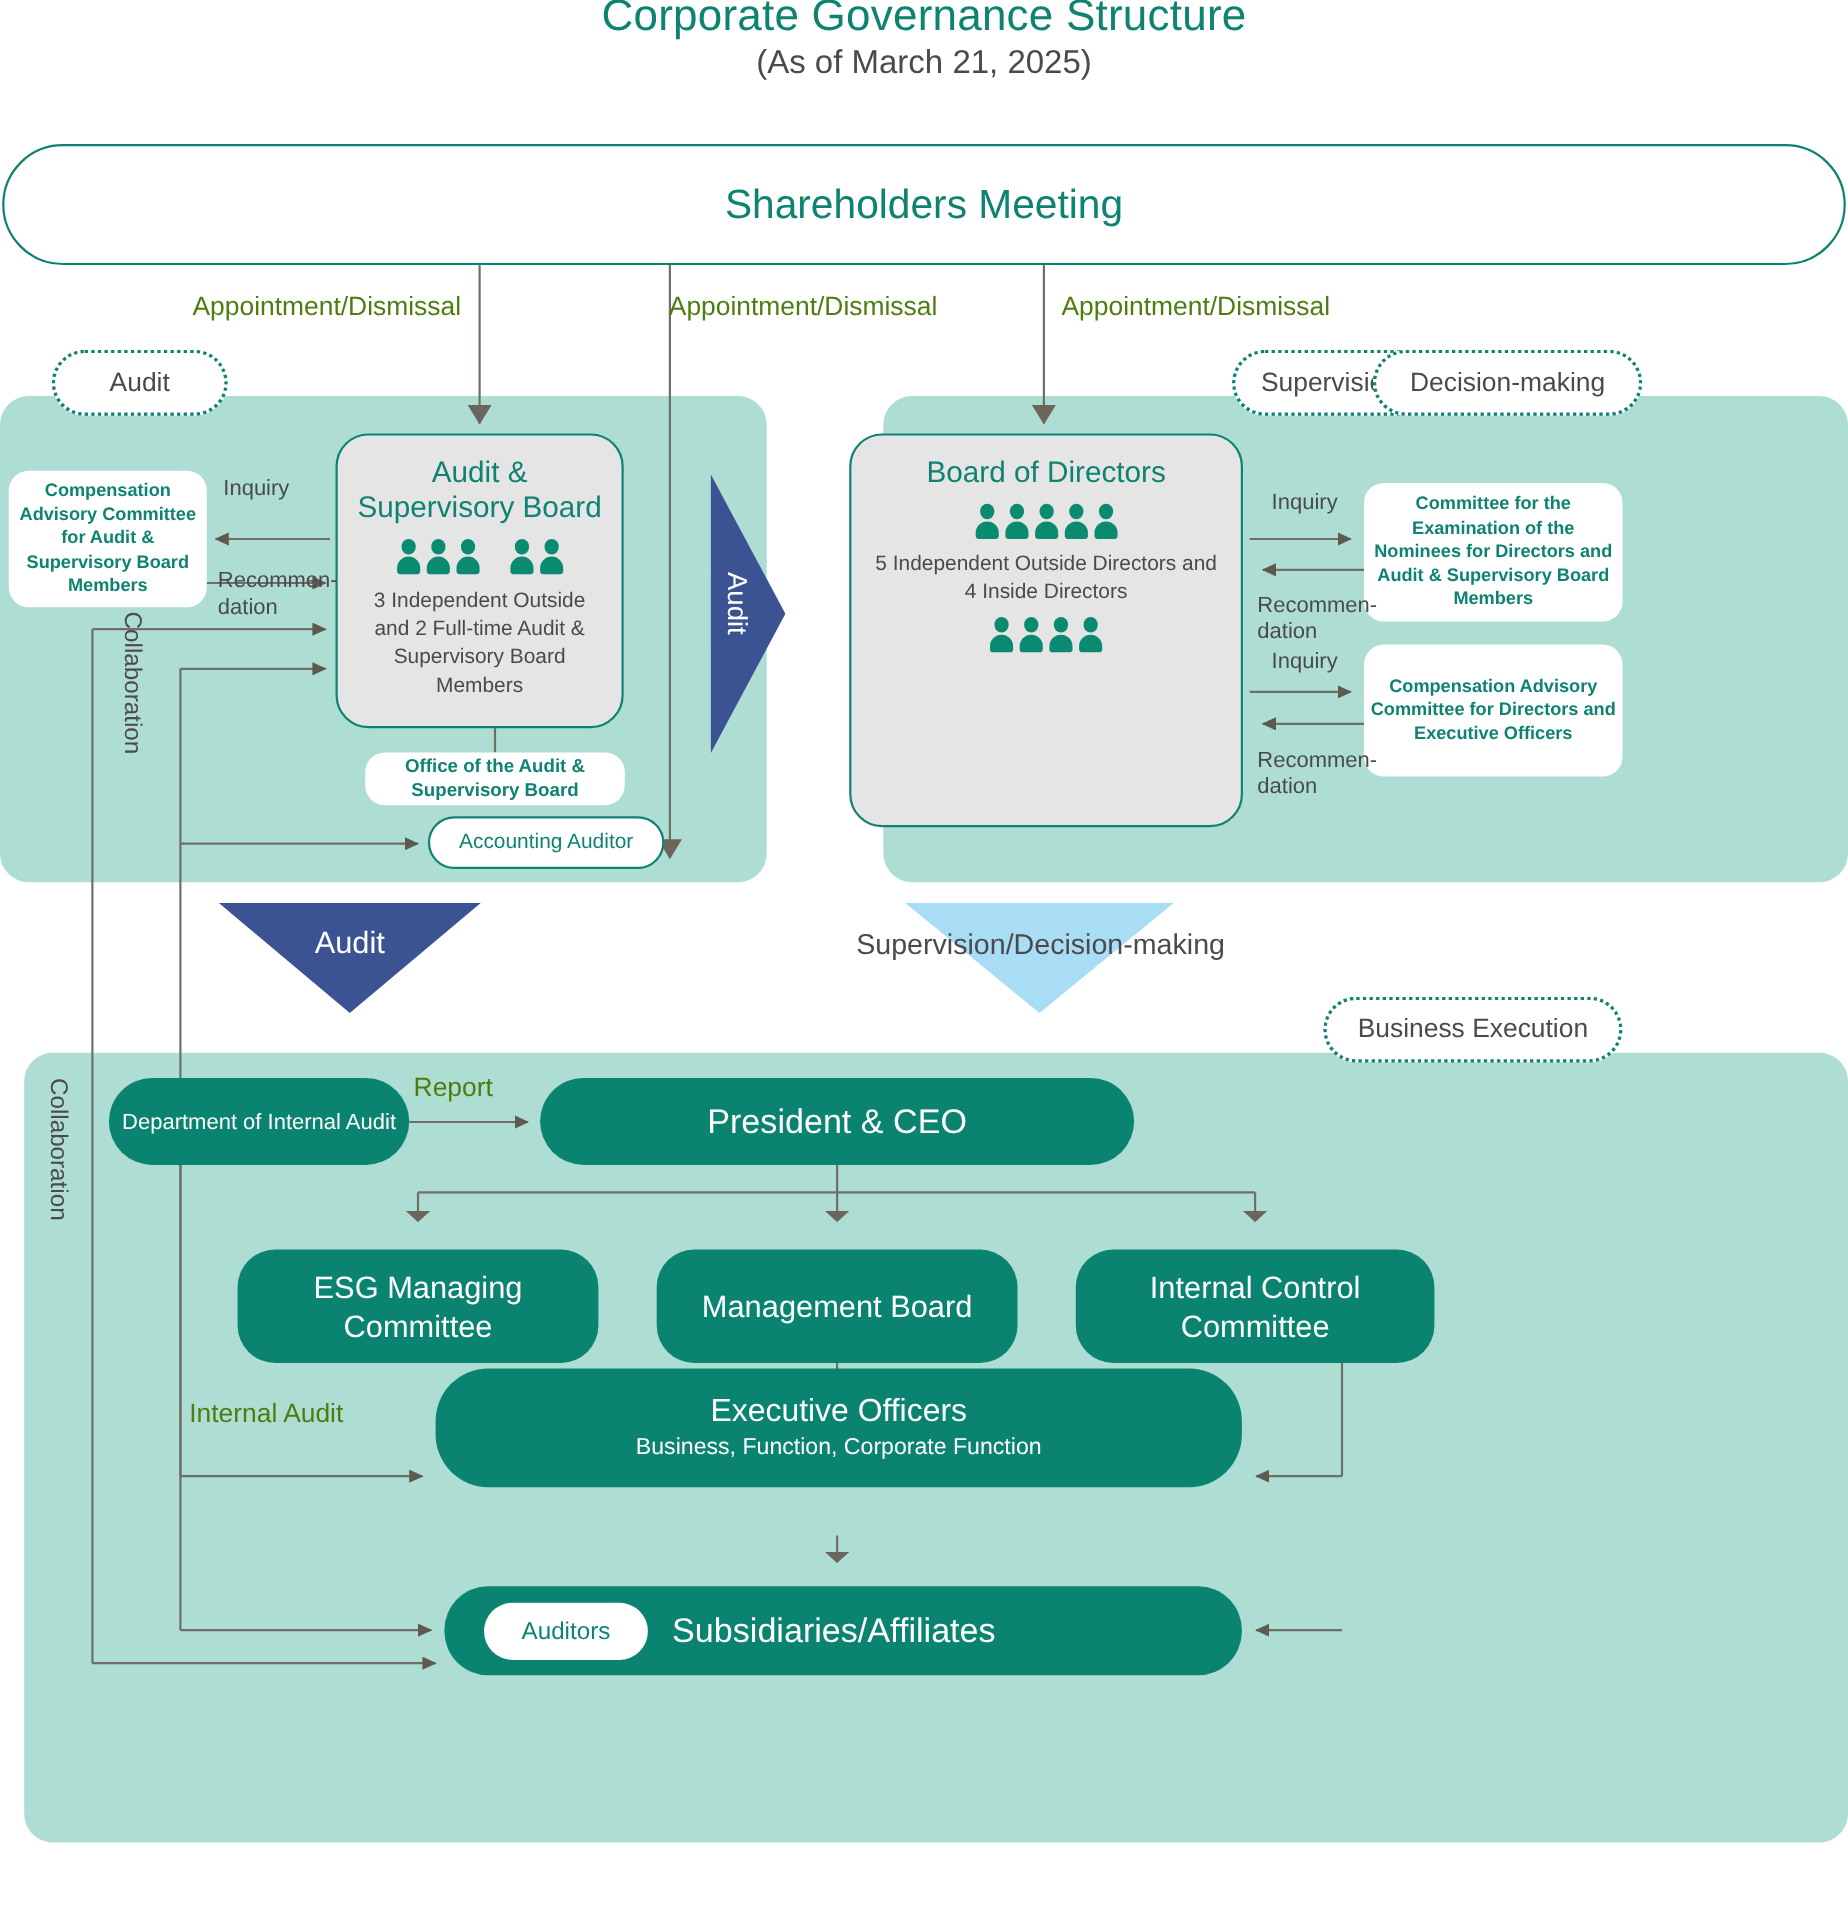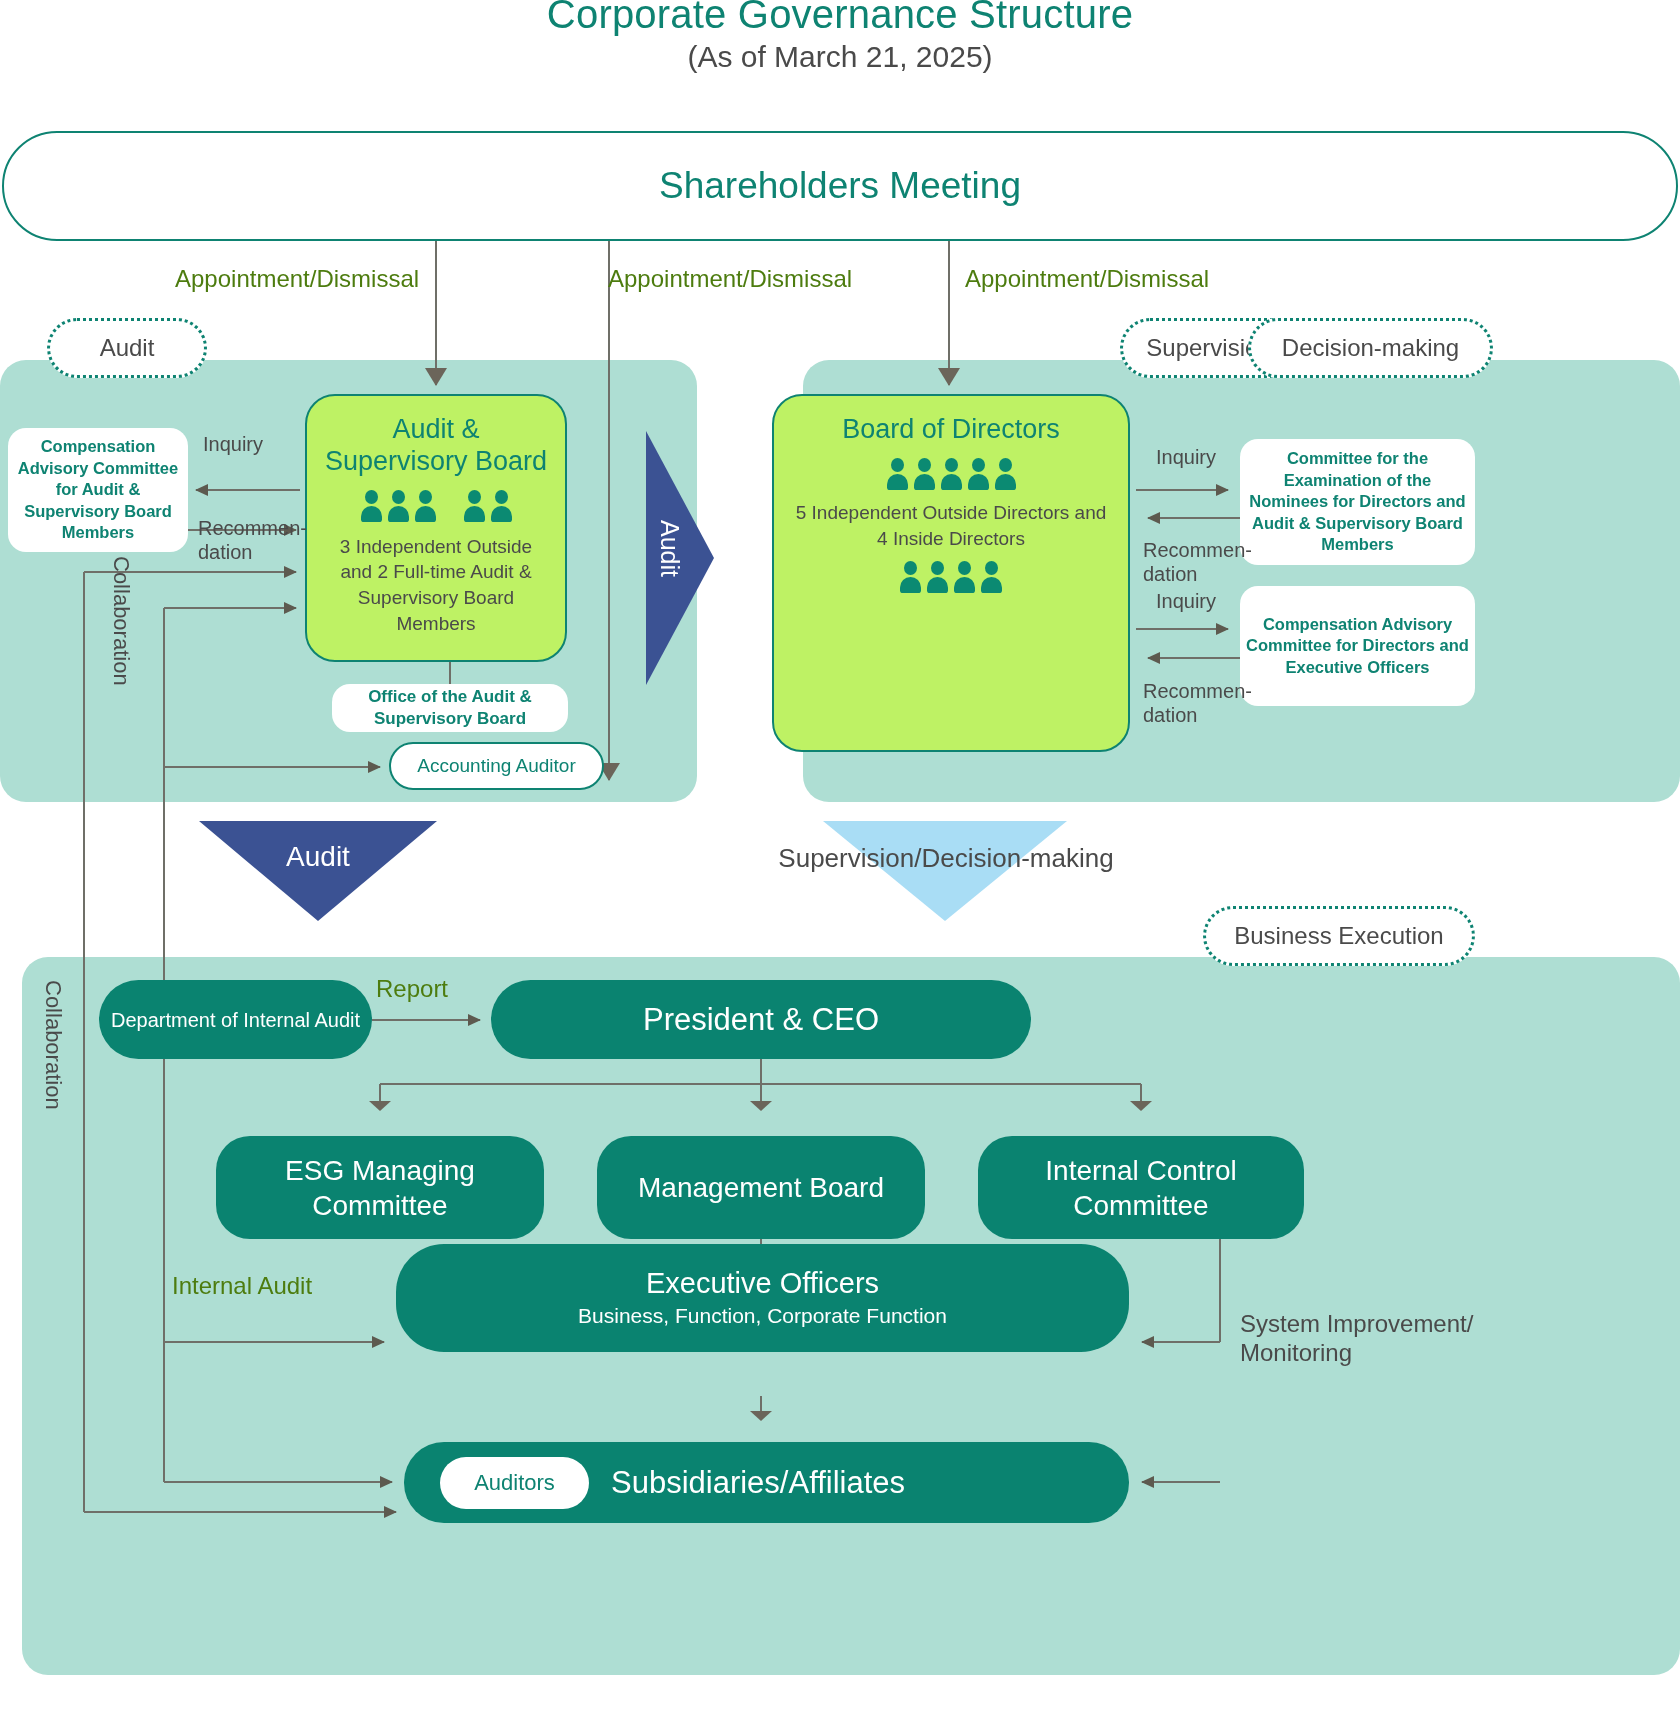--- a/index.html
+++ b/index.html
@@ -46,21 +46,21 @@
     display:flex;align-items:center;justify-content:center;
     font-size:24px;color:#4a4a4a;
   }
   #tag-audit{left:47px;top:318px;width:160px;height:60px;}
   #tag-supervision{left:1120px;top:318px;width:178px;height:60px;}
   #tag-decision{left:1248px;top:318px;width:245px;height:60px;}
   #tag-business{left:1203px;top:906px;width:272px;height:60px;}
 
   
   .card-outline{
-    background:#bef264;border:2.5px solid #0e8372;border-radius:30px;
+    background:#e5e5e5;border:2.5px solid #0e8372;border-radius:30px;
     display:flex;flex-direction:column;align-items:center;
   }
   #asb-card{left:305px;top:394px;width:262px;height:268px;padding-top:18px;}
   #bod-card{left:772px;top:394px;width:358px;height:358px;padding-top:18px;}
 
   .card-title{font-size:27px;color:#0e8372;line-height:1.18;text-align:center;}
   .card-sub{font-size:19px;color:#4a4a4a;line-height:1.35;text-align:center;}
   .card-sub-green{font-size:19px;color:#0e8372;line-height:1.35;text-align:center;}
 
   
@@ -381,21 +381,20 @@
 
   <div class="abs pill" id="dept-internal-audit">Department of Internal Audit</div>
   <div class="abs lbl" id="lbl-report">Report</div>
   <div class="abs pill" id="president-ceo">President &amp; CEO</div>
 
   <div class="abs pill" id="esg-committee">ESG Managing Committee</div>
   <div class="abs pill" id="management-board">Management Board</div>
   <div class="abs pill" id="internal-control">Internal Control Committee</div>
 
   <div class="abs lbl" id="lbl-internal-audit">Internal Audit</div>
-  <div class="abs lbl-sm" id="lbl-sysimp" style="font-size:24px;width:250px;white-space:normal;">System Improvement/ Monitoring</div>
 
   <div class="abs pill" id="executive-officers">
     <div id="exec-title">Executive Officers</div>
     <div id="exec-sub">Business, Function, Corporate Function</div>
   </div>
 
   <div class="abs pill" id="subsidiaries">
     <div id="auditors-chip">Auditors</div>
     <div id="subsidiaries-label">Subsidiaries/Affiliates</div>
   </div>

